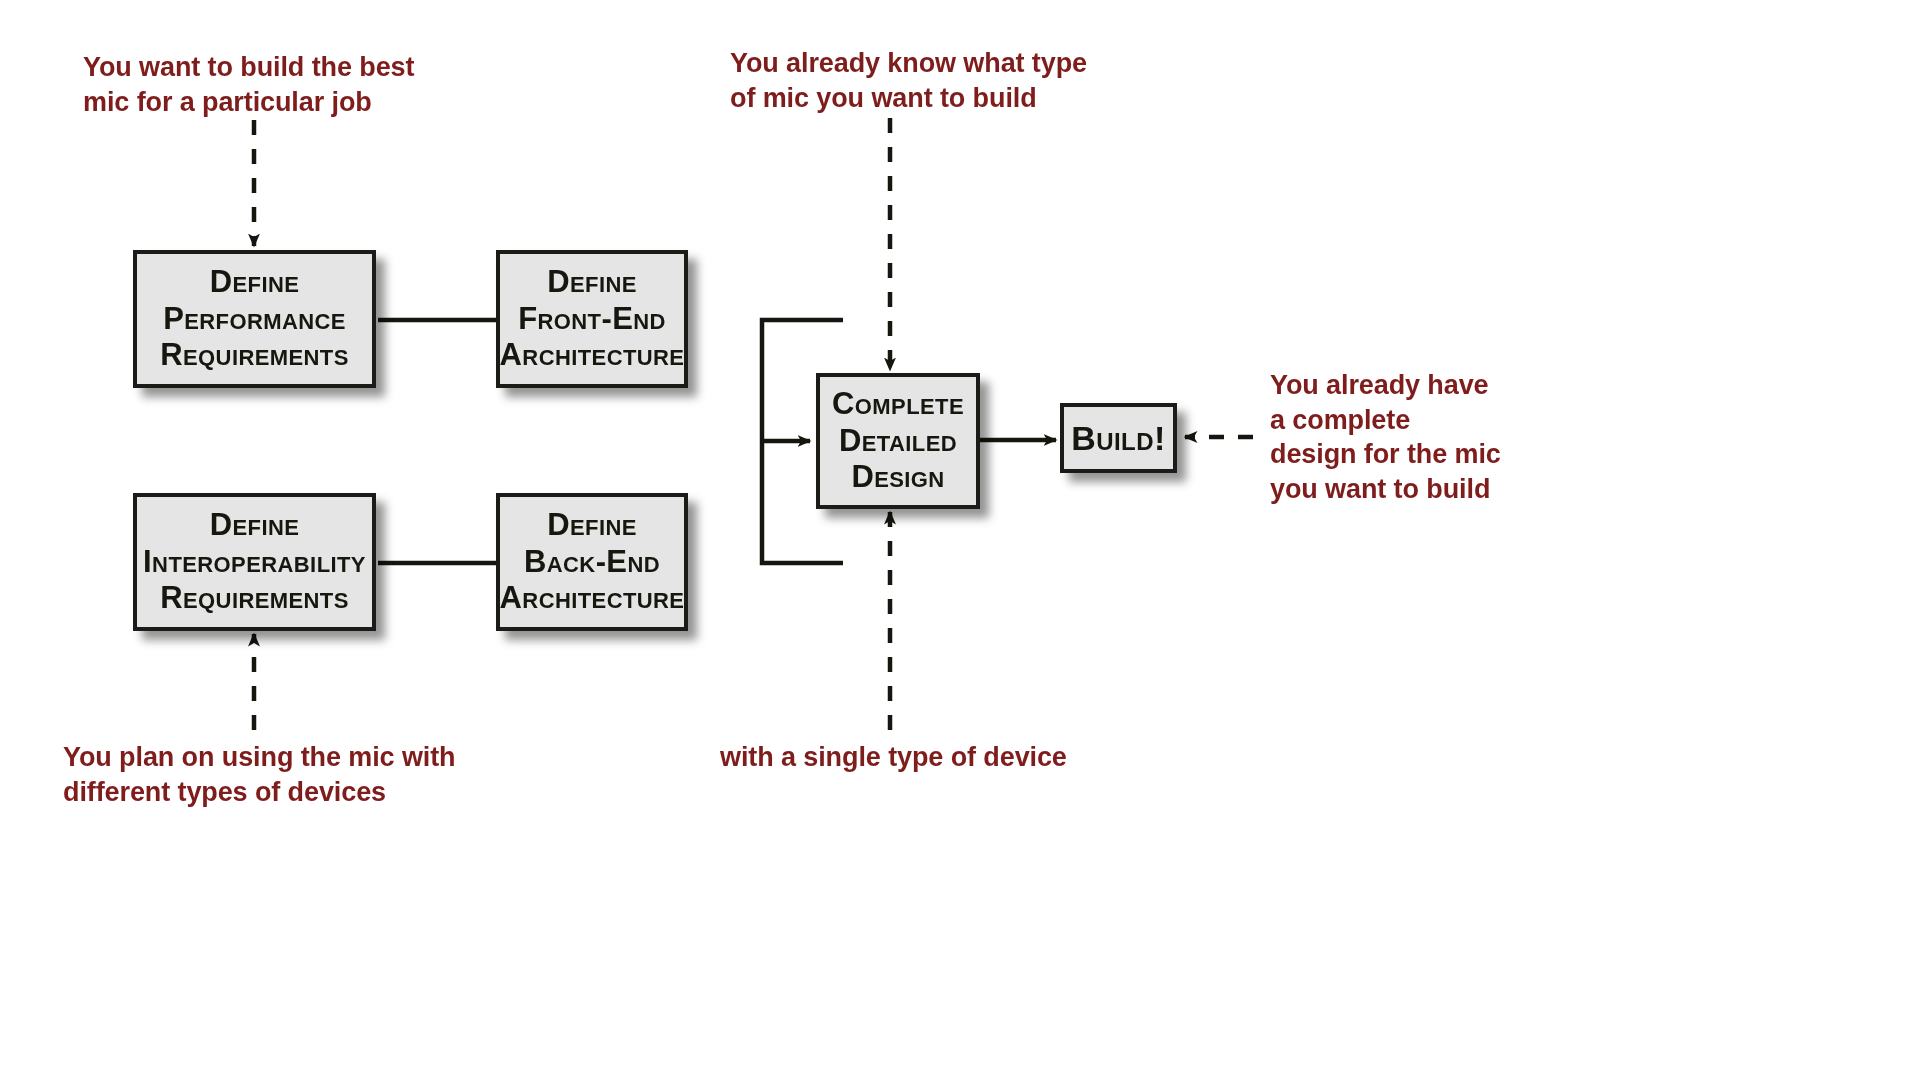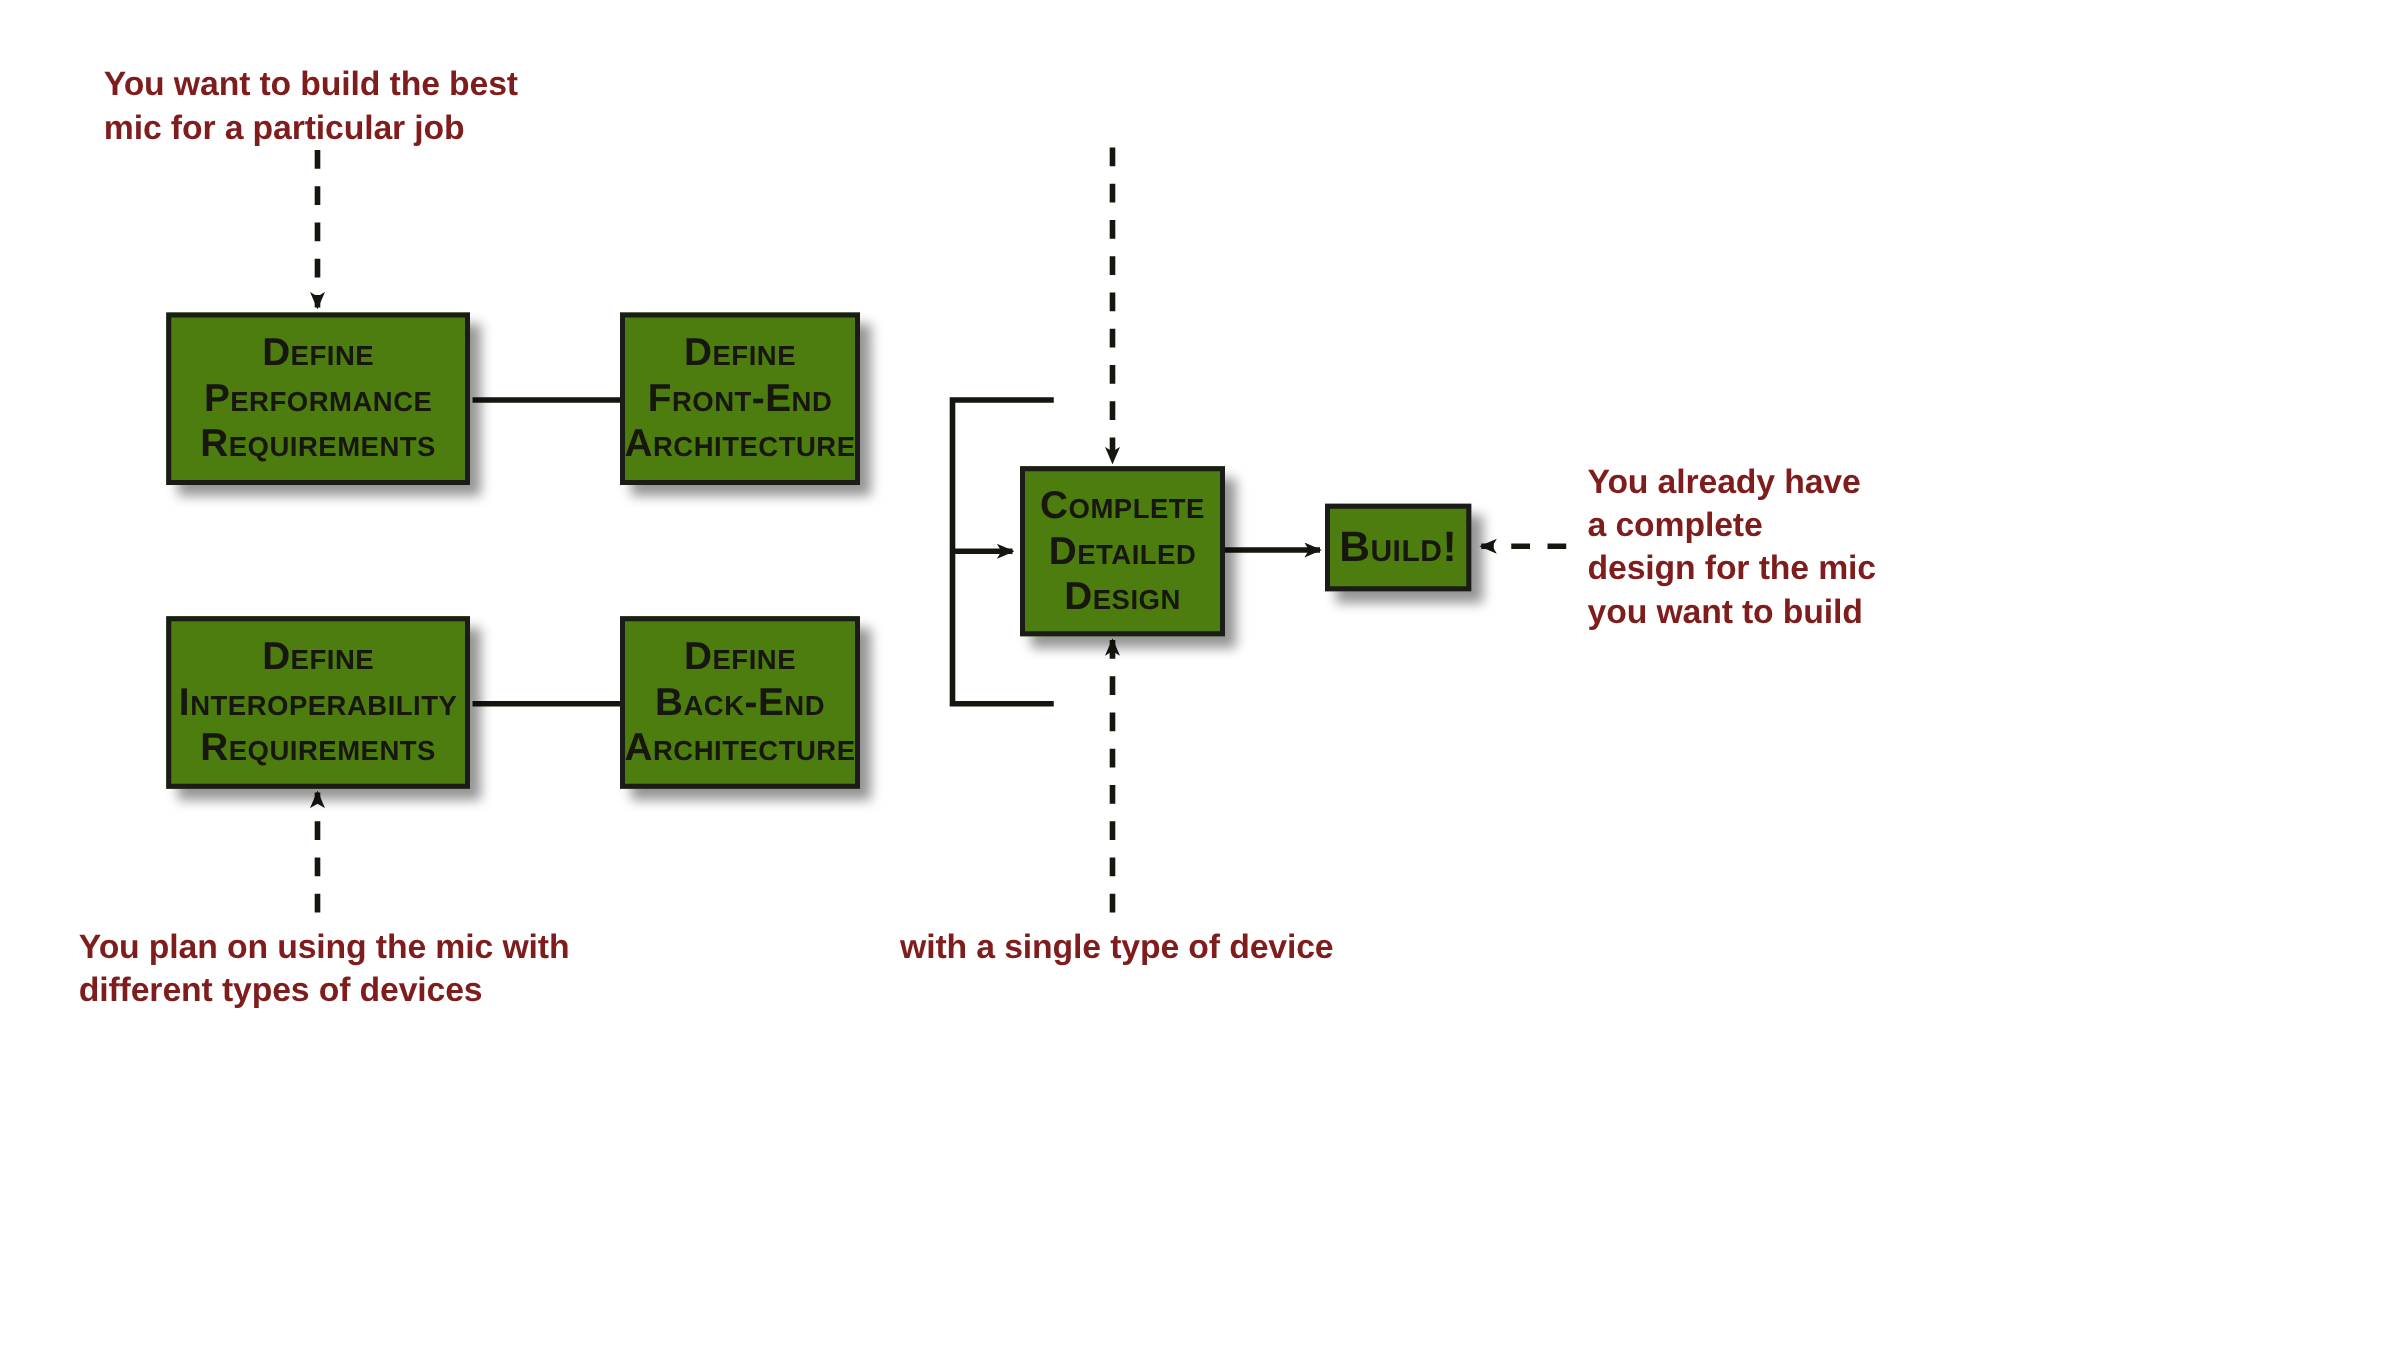--- a/index.html
+++ b/index.html
@@ -25,21 +25,21 @@
     top: 0;
     width: 1920px;
     height: 1080px;
     pointer-events: none;
   }
 
   
   .node {
     position: absolute;
     box-sizing: border-box;
-    background: #4d7c0f;
+    background: #e5e5e5;
     border: 4px solid #1b1b18;
     box-shadow: 9px 9px 9px rgba(0,0,0,0.42);
     display: flex;
     flex-direction: column;
     align-items: center;
     justify-content: center;
     z-index: 3;
   }
   .node .line {
     color: #17170f;
@@ -156,20 +156,24 @@
 
   <div class="node small" style="left:1060px; top:403px; width:117px; height:70px;">
     <span class="line">Build!</span>
   </div>
 
   <div class="note" style="left:83px; top:50px;">
     <span class="ln">You want to build the best</span>
     <span class="ln">mic for a particular job</span>
   </div>
 
+  <div class="note" style="left:730px; top:46px;">
+    <span class="ln">You already know what type</span>
+    <span class="ln">of mic you want to build</span>
+  </div>
 
   <div class="note" style="left:63px; top:740px;">
     <span class="ln">You plan on using the mic with</span>
     <span class="ln">different types of devices</span>
   </div>
 
   <div class="note" style="left:1270px; top:368px;">
     <span class="ln">You already have</span>
     <span class="ln">a complete</span>
     <span class="ln">design for the mic</span>

